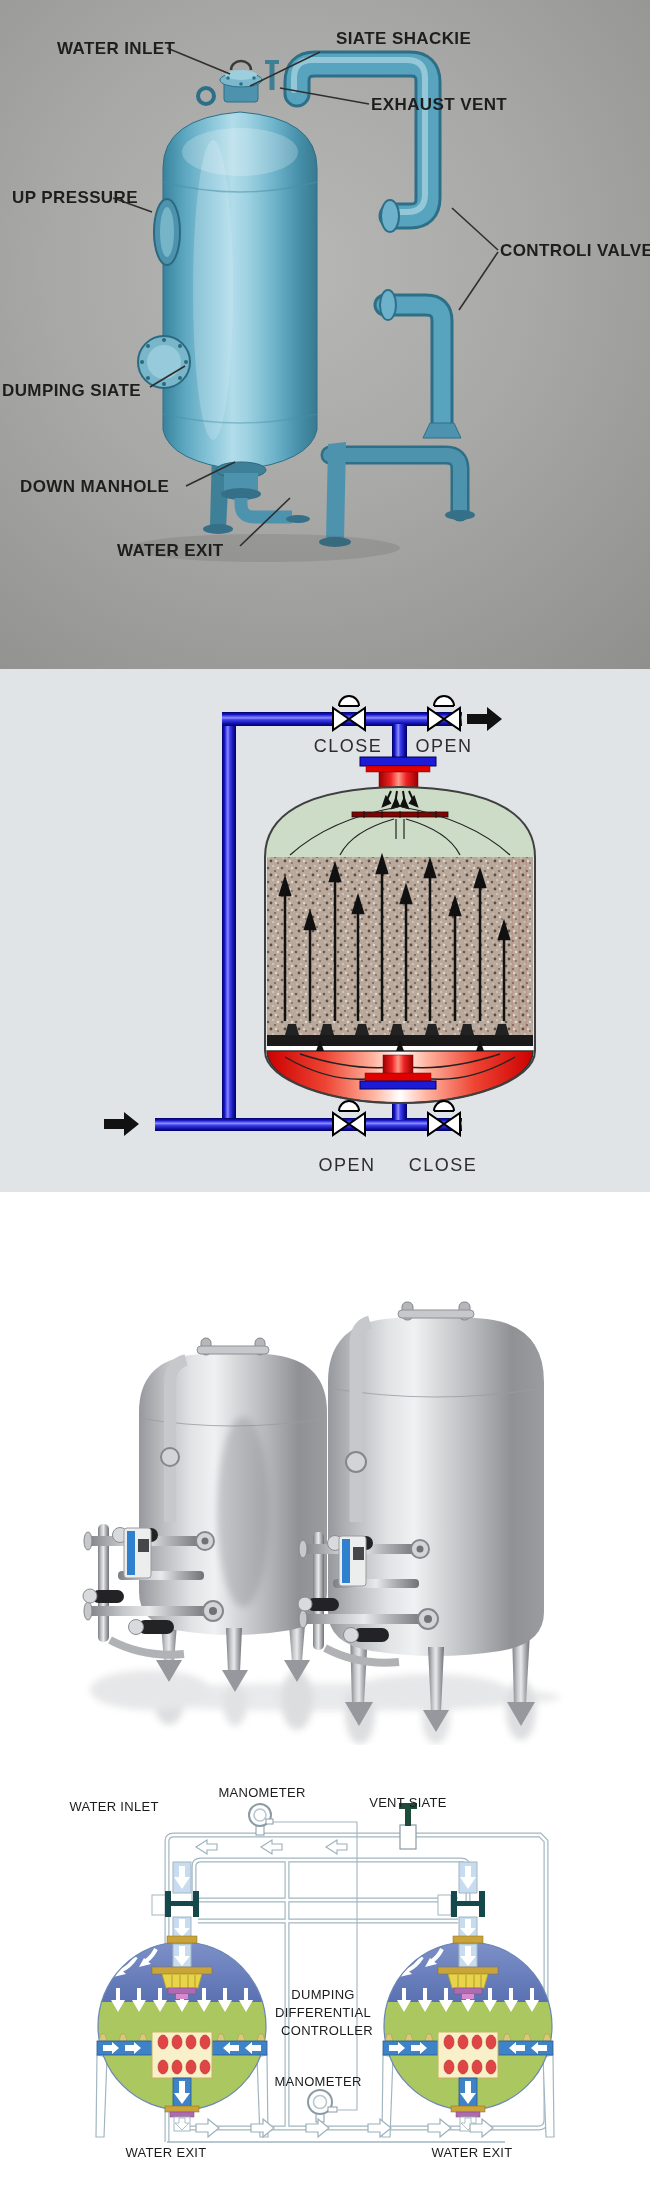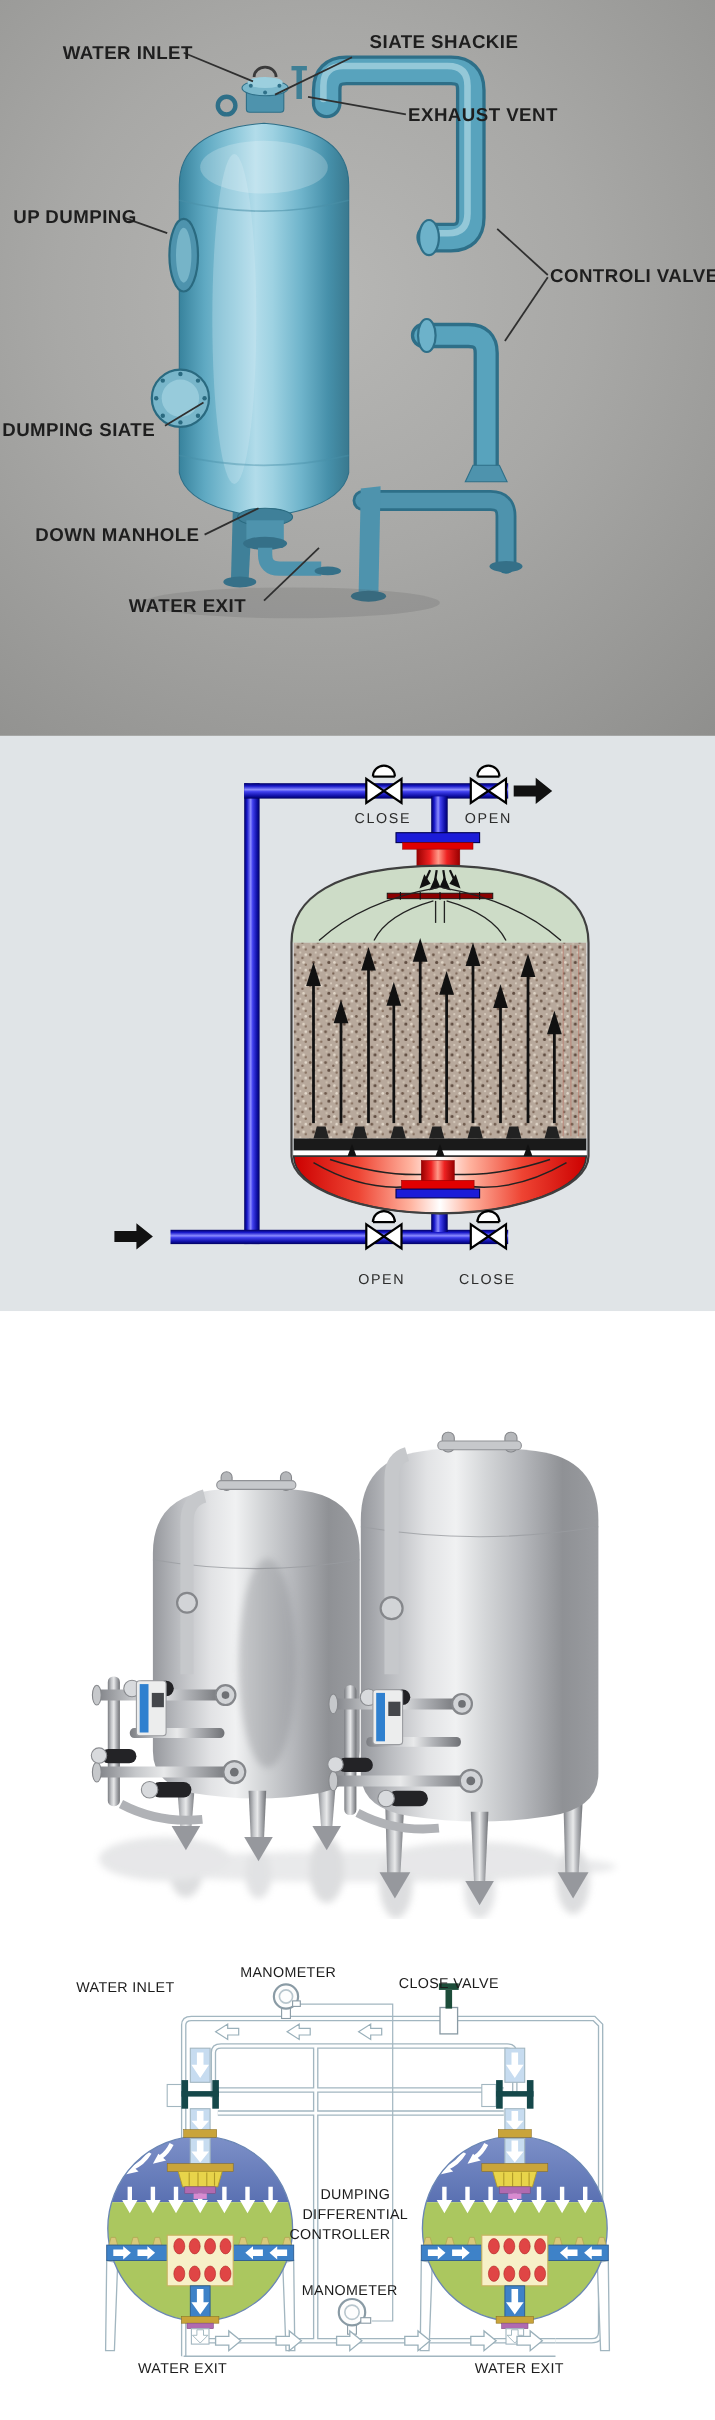--- a/index.html
+++ b/index.html
@@ -6,21 +6,21 @@
   .page{position:relative;width:650px;height:2200px;background:#fff;overflow:hidden;
         font-family:"Liberation Sans",sans-serif;padding-left:20px;}
   section{position:absolute;left:0;width:650px;overflow:hidden;}
   #sec1{top:0;height:669px;background:radial-gradient(circle at 45% 40%, #b7b7b5 0%, #a8a8a6 45%, #8f8f8d 100%);}
   #sec2{top:669px;height:523px;background:#e0e4e7;}
   #sec3{top:1192px;height:553px;background:#ffffff;}
   #sec4{top:1745px;height:455px;background:#ffffff;}
   svg{position:absolute;left:0;top:0;display:block;}
   .lbl1{position:absolute;font-weight:600;font-size:17px;line-height:1;color:#1e1e1e;
         letter-spacing:.4px;white-space:nowrap;}
-  .lbl2{position:absolute;font-weight:500;font-size:13px;line-height:1;color:#2d2d2d;
+  .lbl2{position:absolute;font-weight:500;font-size:18px;line-height:1;color:#2d2d2d;
         letter-spacing:1.5px;white-space:nowrap;transform:translateX(-50%);}
   .lbl4{position:absolute;font-weight:400;font-size:13px;line-height:1;color:#1c1c1c;
         letter-spacing:.3px;white-space:nowrap;transform:translateX(-50%);}
 </style>
 </head>
 <body>
 
 <div class="page">
 
   <section id="sec1">
@@ -109,24 +109,24 @@
         <line x1="498" y1="252" x2="459" y2="310"></line>
         <line x1="150" y1="387" x2="185" y2="366"></line>
         <line x1="186" y1="486" x2="235" y2="462"></line>
         <line x1="240" y1="546" x2="290" y2="498"></line>
       </g>
     </svg>
 
     <div class="lbl1" style="left:57px;top:40px">WATER INLET</div>
     <div class="lbl1" style="left:336px;top:30px">SIATE SHACKIE</div>
     <div class="lbl1" style="left:371px;top:96px">EXHAUST VENT</div>
-    <div class="lbl1" style="left:12px;top:189px">UP DUMPING</div>
+    <div class="lbl1" style="left:12px;top:189px">UP PRESSURE</div>
     <div class="lbl1" style="left:500px;top:242px">CONTROLI VALVE</div>
     <div class="lbl1" style="left:2px;top:382px">DUMPING SIATE</div>
-    <div class="lbl1" style="left:32px;top:478px">DOWN MANHOLE</div>
+    <div class="lbl1" style="left:20px;top:478px">DOWN MANHOLE</div>
     <div class="lbl1" style="left:117px;top:542px">WATER EXIT</div>
   </section>
 
   <section id="sec2">
     <svg width="650" height="523" viewBox="0 0 650 523">
       <defs>
         <linearGradient id="pipeH" x1="0" y1="0" x2="0" y2="1">
           <stop offset="0" stop-color="#000060"></stop>
             <stop offset="0.18" stop-color="#1616c8"></stop>
           <stop offset="0.42" stop-color="#8c8cff"></stop>
@@ -566,22 +566,22 @@
         <polygon points="251,379 263,379 263,374 274,383 263,392 263,387 251,387"></polygon>
         <polygon points="306,379 318,379 318,374 329,383 318,392 318,387 306,387"></polygon>
         <polygon points="368,379 380,379 380,374 391,383 380,392 380,387 368,387"></polygon>
         <polygon points="428,379 440,379 440,374 451,383 440,392 440,387 428,387"></polygon>
         <polygon points="470,379 482,379 482,374 493,383 482,392 482,387 470,387"></polygon>
       </g>
     </svg>
 
     <div class="lbl4" style="left:114px;top:55px">WATER INLET</div>
     <div class="lbl4" style="left:262px;top:41px">MANOMETER</div>
-    <div class="lbl4" style="left:408px;top:51px">CLOSE VALVE</div>
+    <div class="lbl4" style="left:408px;top:51px">VENT SIATE</div>
     <div class="lbl4" style="left:323px;top:243px">DUMPING</div>
     <div class="lbl4" style="left:323px;top:261px">DIFFERENTIAL</div>
-    <div class="lbl4" style="left:309px;top:279px">CONTROLLER</div>
+    <div class="lbl4" style="left:327px;top:279px">CONTROLLER</div>
     <div class="lbl4" style="left:318px;top:330px">MANOMETER</div>
     <div class="lbl4" style="left:166px;top:401px">WATER EXIT</div>
     <div class="lbl4" style="left:472px;top:401px">WATER EXIT</div>
   </section>
 
 </div>
 
 </body></html>

